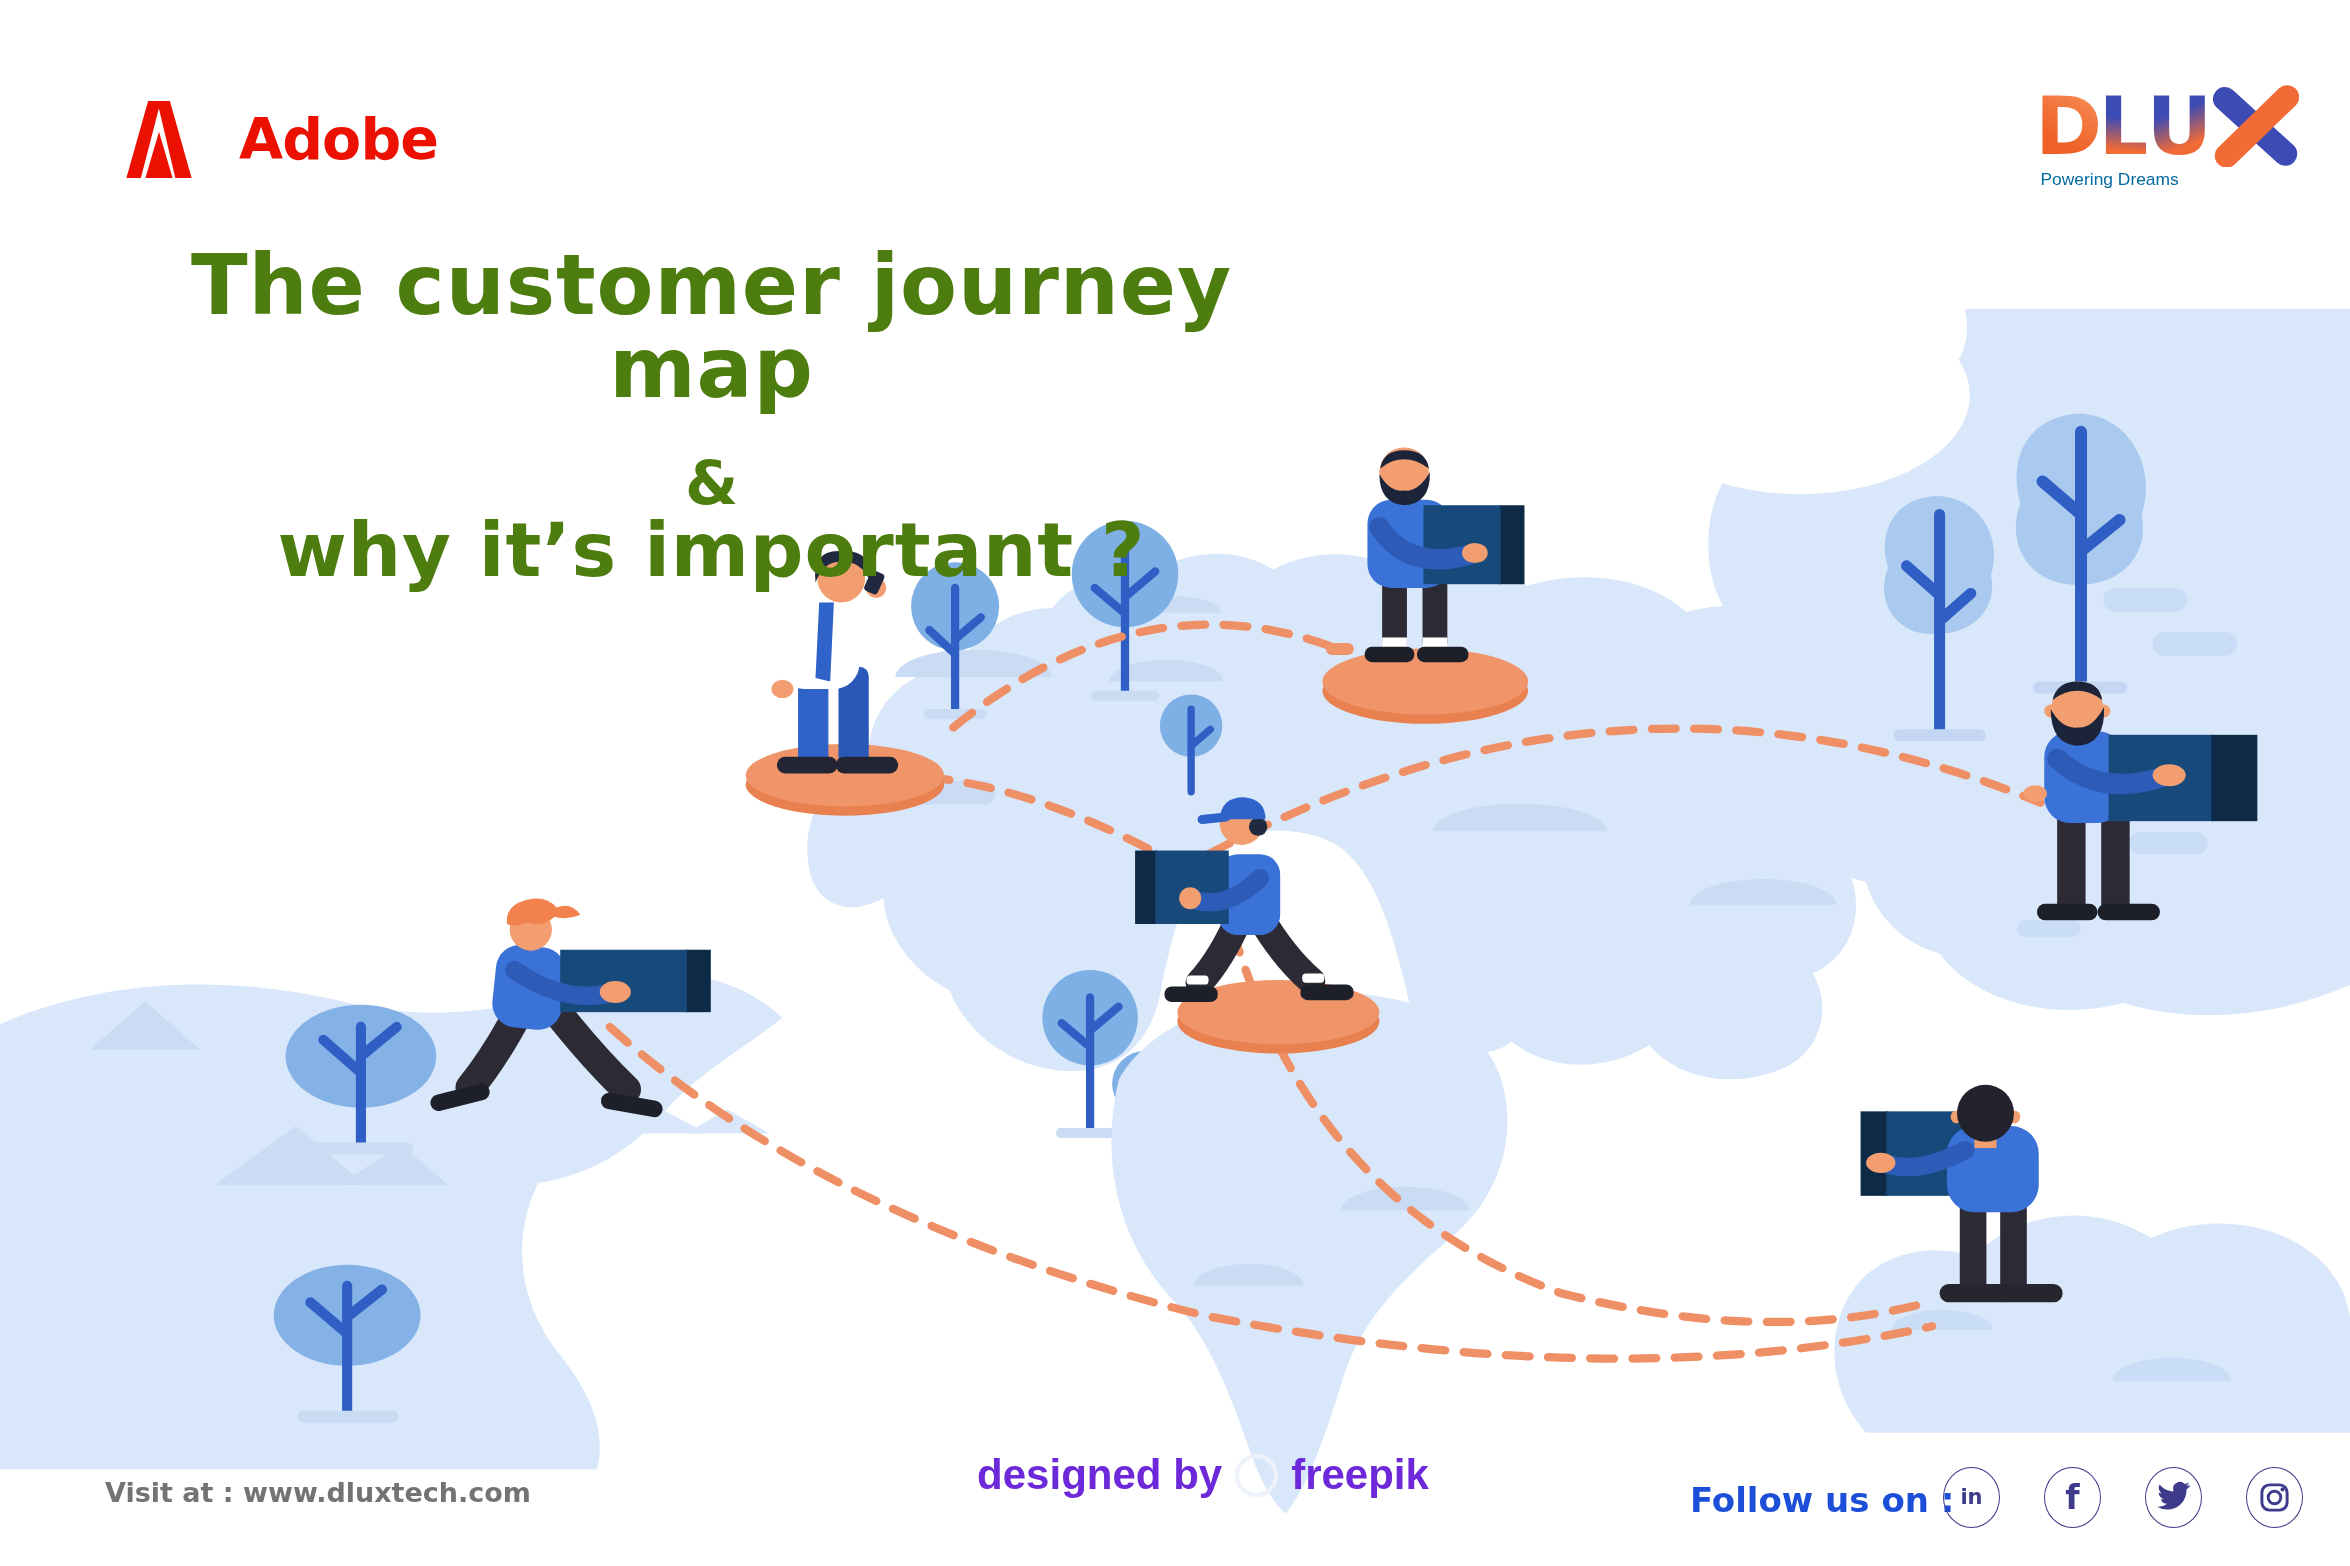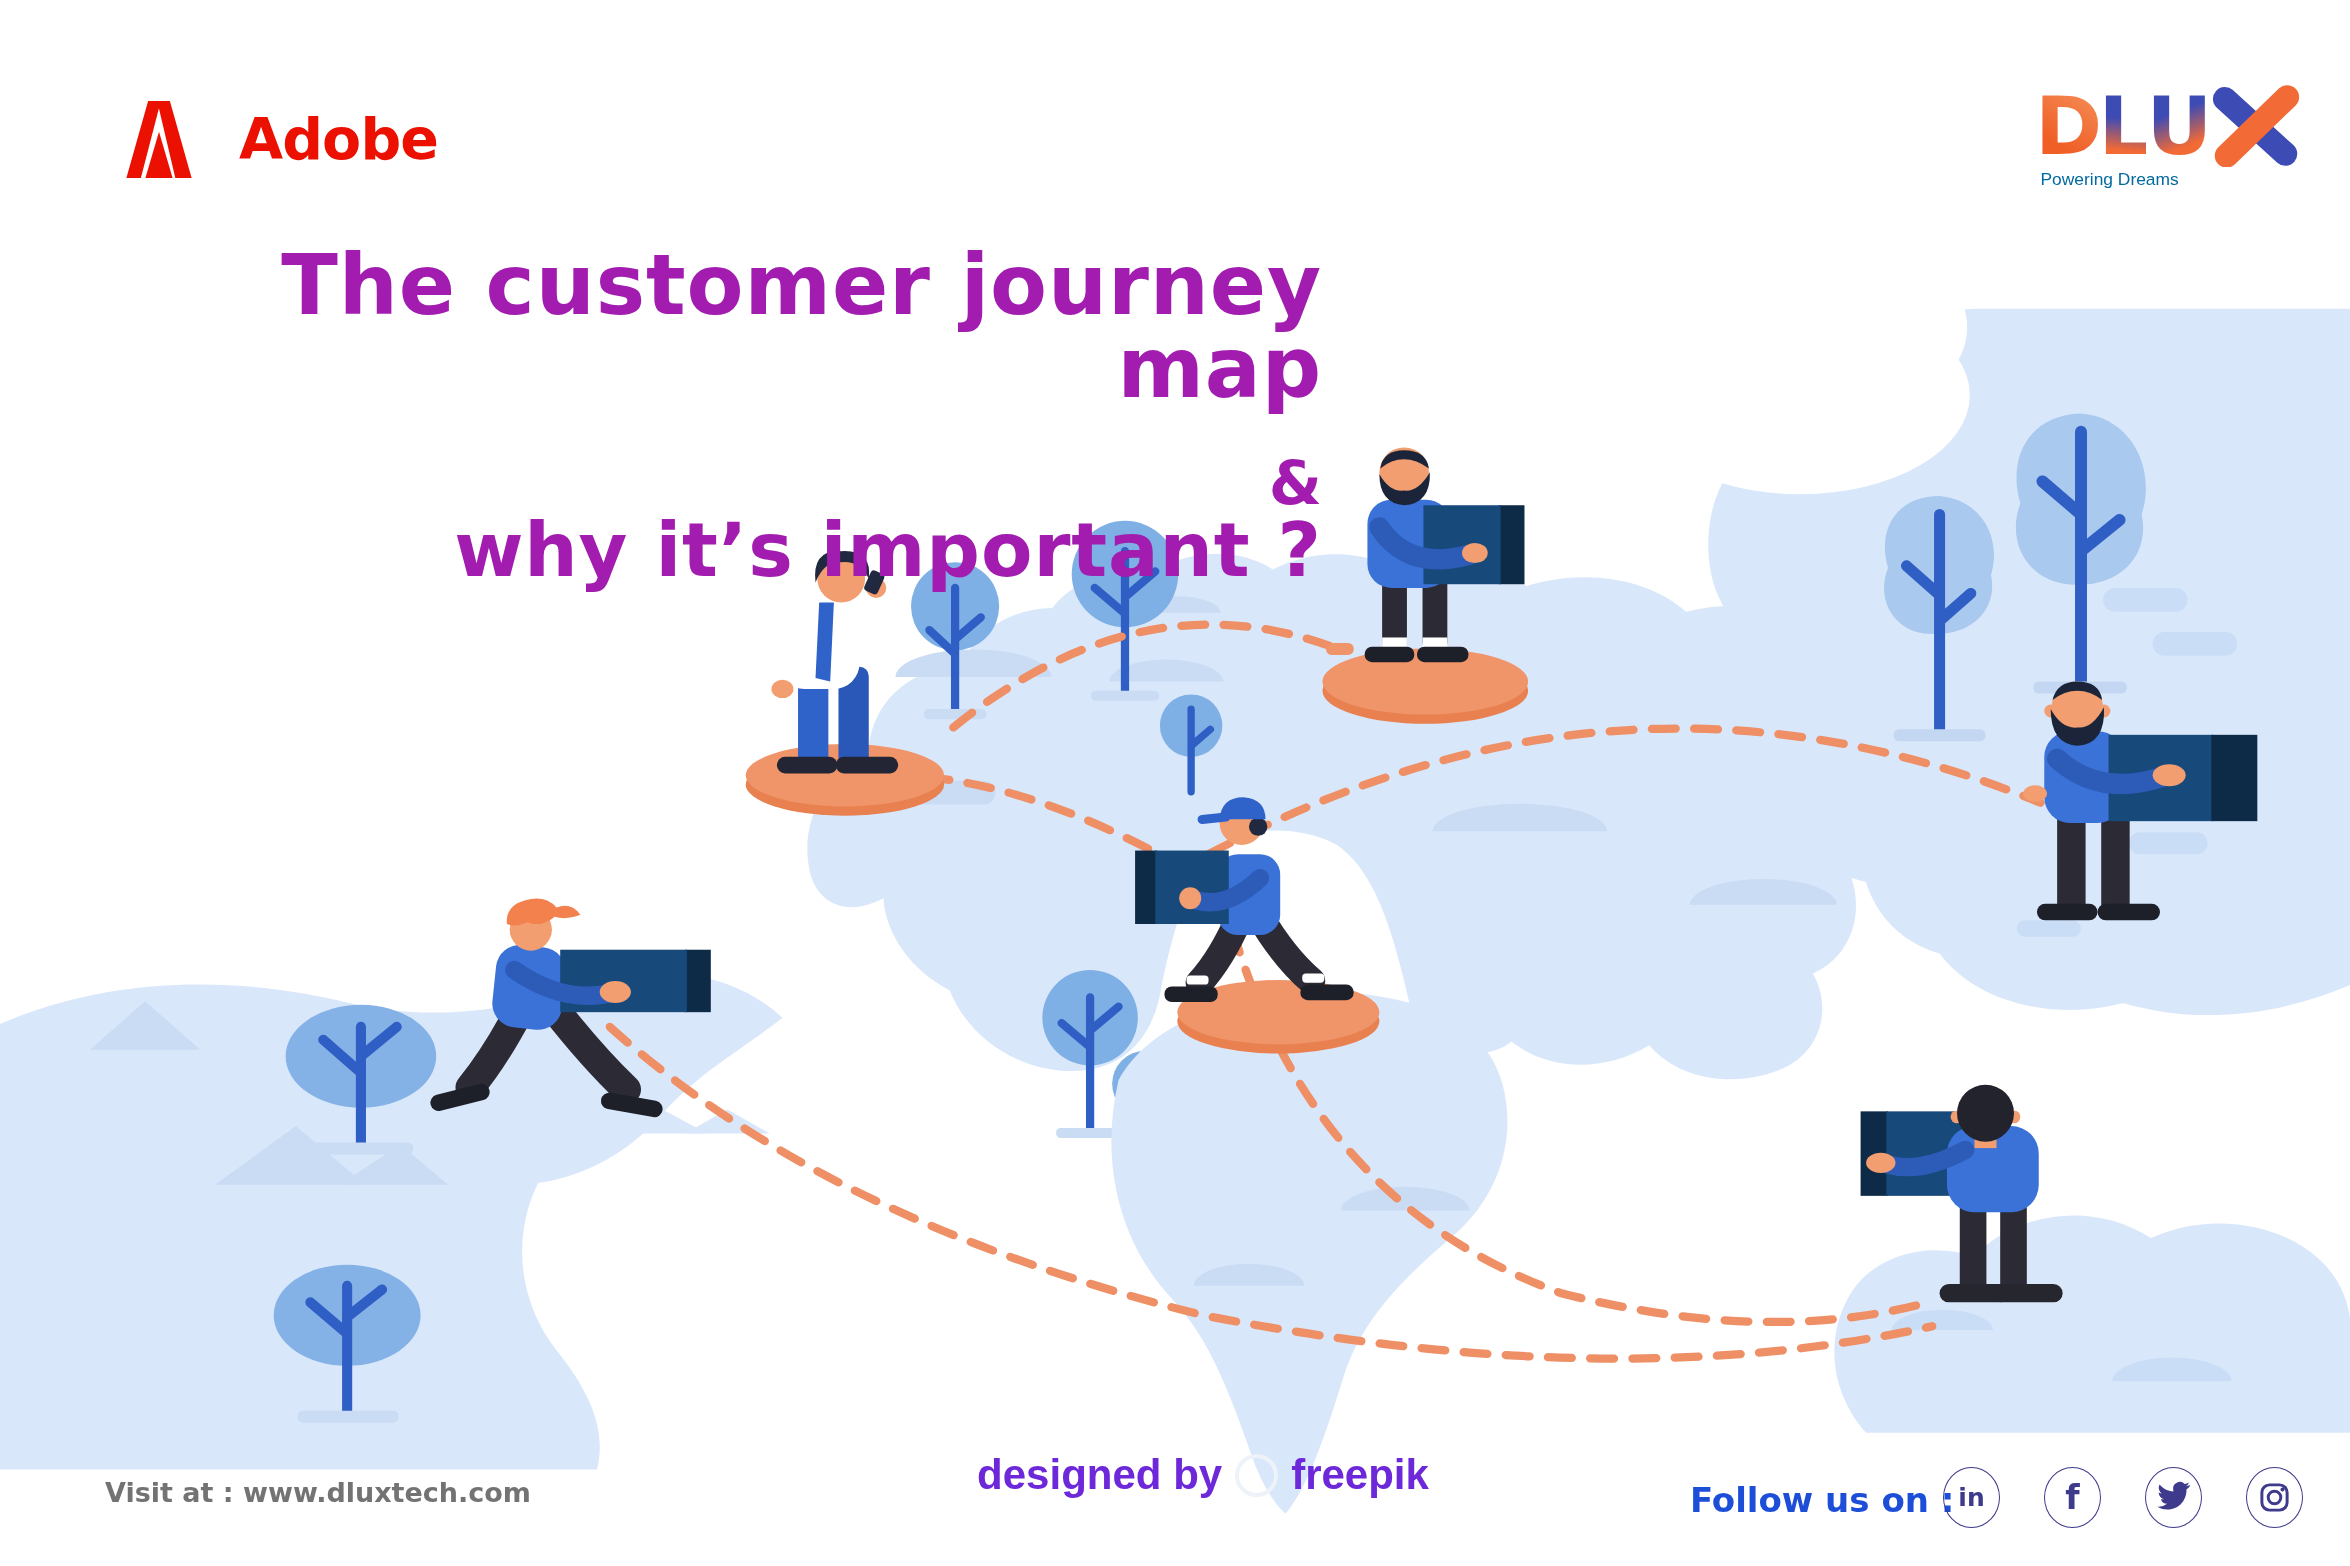--- a/index.html
+++ b/index.html
@@ -12,34 +12,34 @@
   .dlux{position:absolute;left:2035px;top:86px;width:294px;}
   .dlux-letters{display:flex;align-items:flex-start;font-family:"DejaVu Sans",sans-serif;font-weight:bold;font-size:81px;line-height:1;letter-spacing:-3.7px;}
   .dlux .grad{background-clip:text;-webkit-background-clip:text;color:transparent;}
   .gd{background-image:linear-gradient(210deg,#f6925c,#ef5f26 70%);}
   .gl{background-image:linear-gradient(185deg,#3d4bb5 40%,#f26a35 78%);}
   .gu{background-image:linear-gradient(160deg,#3d4bb5 35%,#f26a35 72%);}
   .dlux-x{margin-left:3.7px;margin-top:-1.8px;}
   .dlux-tagline{font-size:17.4px;color:#0369a1;margin-top:1.8px;padding-left:5.5px;}
 
   
-  .title{position:absolute;left:101px;top:244px;width:1221px;text-align:right;color:#a21caf;font-family:"DejaVu Sans",sans-serif;font-weight:bold;}
+  .title{position:absolute;left:101px;top:244px;width:1221px;text-align:center;color:#4d7c0f;font-family:"DejaVu Sans",sans-serif;font-weight:bold;}
   .title .t1{font-size:83px;letter-spacing:0.9px;line-height:1;}
   .title .amp{font-size:61px;margin-top:42px;line-height:1;}
   .title .t3{font-size:75px;letter-spacing:0.9px;line-height:1;}
 
   
   .visit{position:absolute;left:105px;top:1477px;font-size:27px;font-weight:bold;color:#737373;font-family:"DejaVu Sans",sans-serif;}
   .watermark{position:absolute;left:909px;top:1451px;width:588px;font-size:42px;color:#6d28d9;display:flex;align-items:center;justify-content:center;gap:13px;font-weight:bold;}
   .globe{display:inline-block;width:35px;height:35px;border:4.6px solid #eef3f9;border-radius:50%;}
   .follow{position:absolute;left:1690px;top:1480px;font-size:34px;font-weight:bold;color:#1d4ed8;font-family:"DejaVu Sans",sans-serif;}
   .socials{position:absolute;left:1943px;top:1467px;display:flex;gap:44px;}
   .social{width:57px;height:61px;border:1.8px solid #3e3a8c;border-radius:50%;display:flex;align-items:center;justify-content:center;color:#3e3a8c;box-sizing:border-box;}
   .social .txt{font-family:"DejaVu Sans",sans-serif;font-weight:bold;line-height:1;}
-  .li-txt{font-size:25px;}
+  .li-txt{font-size:21px;}
   .fb-txt{font-size:33px;}
 </style>
 </head>
 <body>
 
 <div class="stage">
 
   <svg class="illustration" viewBox="0 0 2560 1706">
 
     <g>

